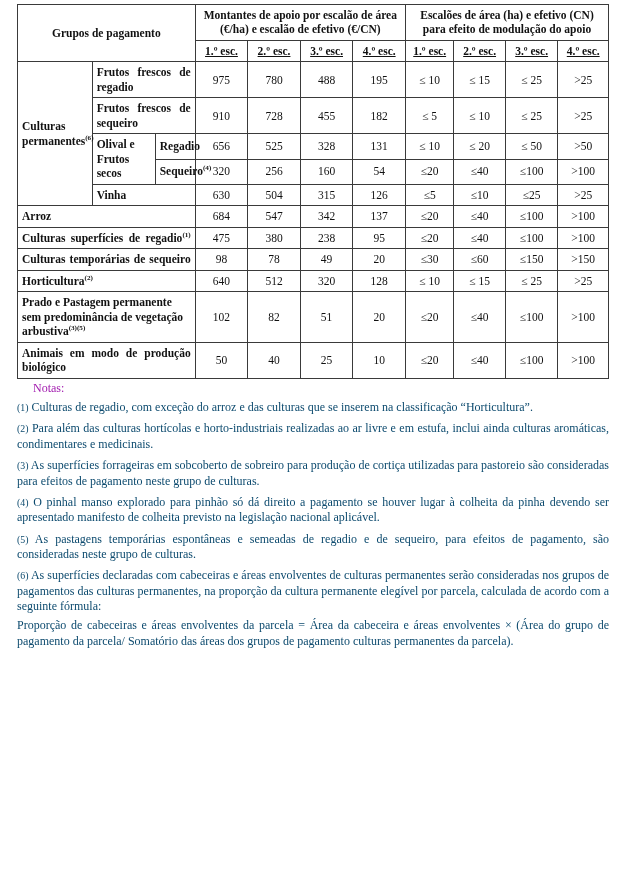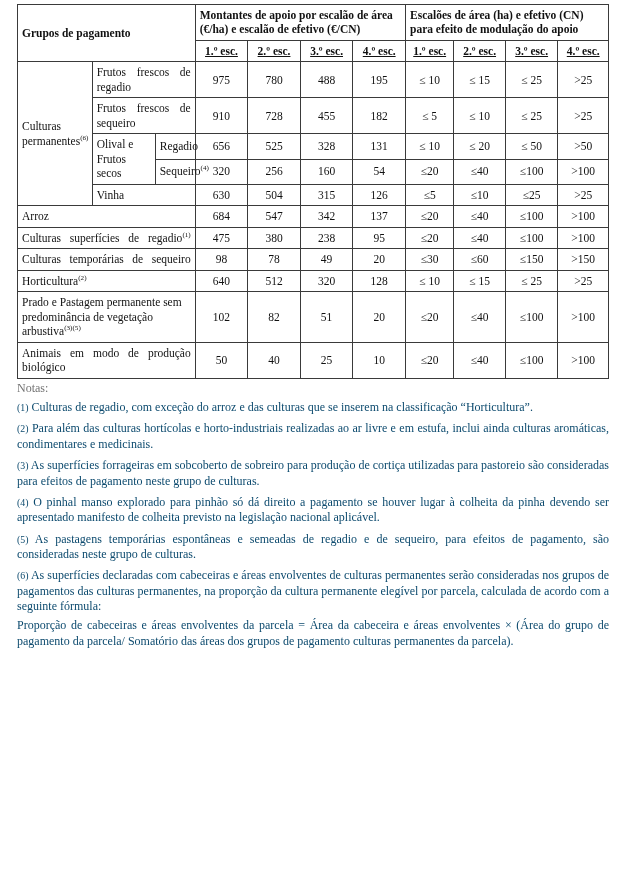--- a/index.html
+++ b/index.html
@@ -33,34 +33,34 @@
     border: 1px solid #3a3a3a;
     padding: 3px 4px;
     vertical-align: middle;
     font-size: 11.5px;
     line-height: 1.26;
     color: #111;
   }
   
   th.grp {
     font-weight: bold;
-    text-align: left;
+    text-align: center;
     font-size: 12px;
     line-height: 1.3;
   }
   th.sub {
     font-weight: bold;
     text-align: center;
     font-size: 12px;
     line-height: 1.25;
     text-decoration: underline;
   }
   
   td.lbl {
-    font-weight: normal;
+    font-weight: bold;
     text-align: justify;
     text-align-last: justify;
     font-size: 12px;
     line-height: 1.3;
     vertical-align: middle;
   }
   td.lbl.nojust {
     text-align: left;
     text-align-last: left;
     margin-left: 39px;
@@ -81,22 +81,22 @@
     vertical-align: super;
     line-height: 0;
   }
 
   
   .notes {
     margin-top: 2px;
   }
   .notes-title {
     font-size: 12px;
-    color: #737373;
-    margin: 0 0 5px 0;
+    color: #a21caf;
+    margin: 0 0 5px 16px;
     line-height: 1.2;
   }
   .note {
     font-size: 12px;
     line-height: 1.28;
     text-align: justify;
     margin: 0 0 6px 0;
     color: #0c4a6e;
   }
   .note .marker {

